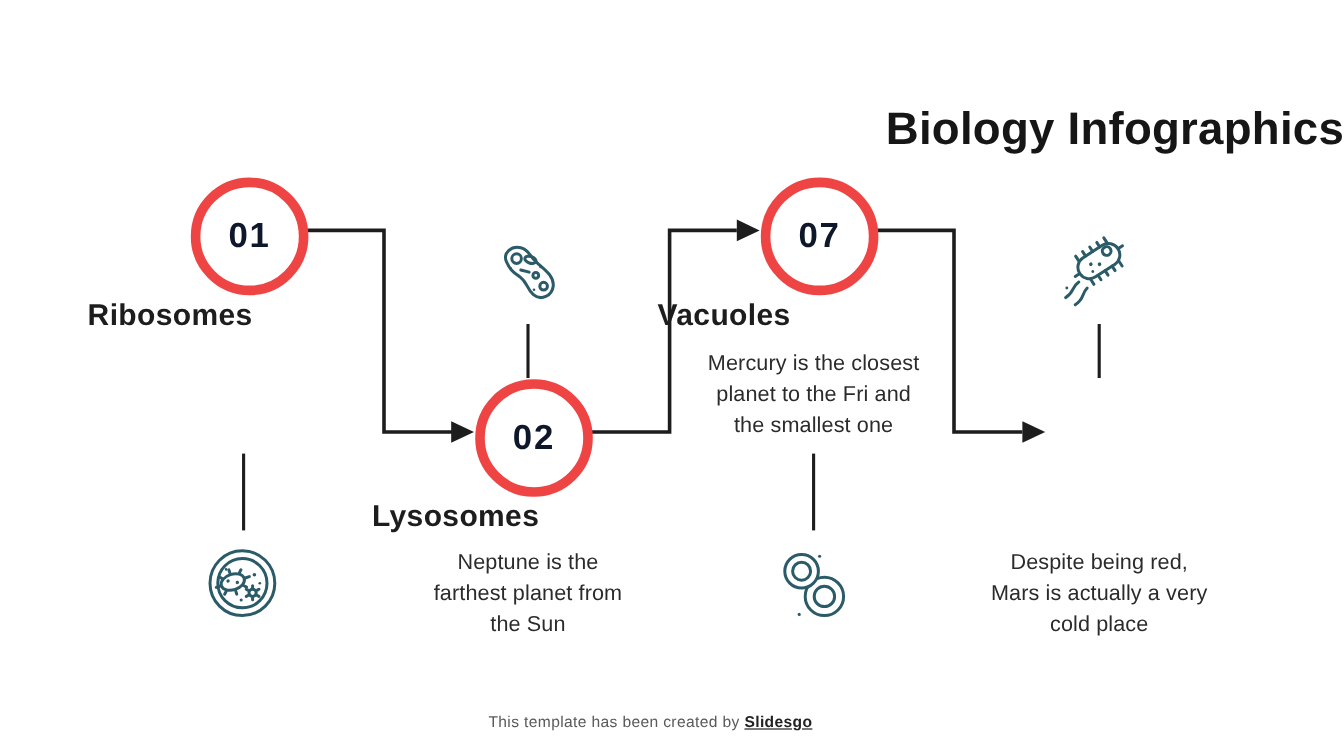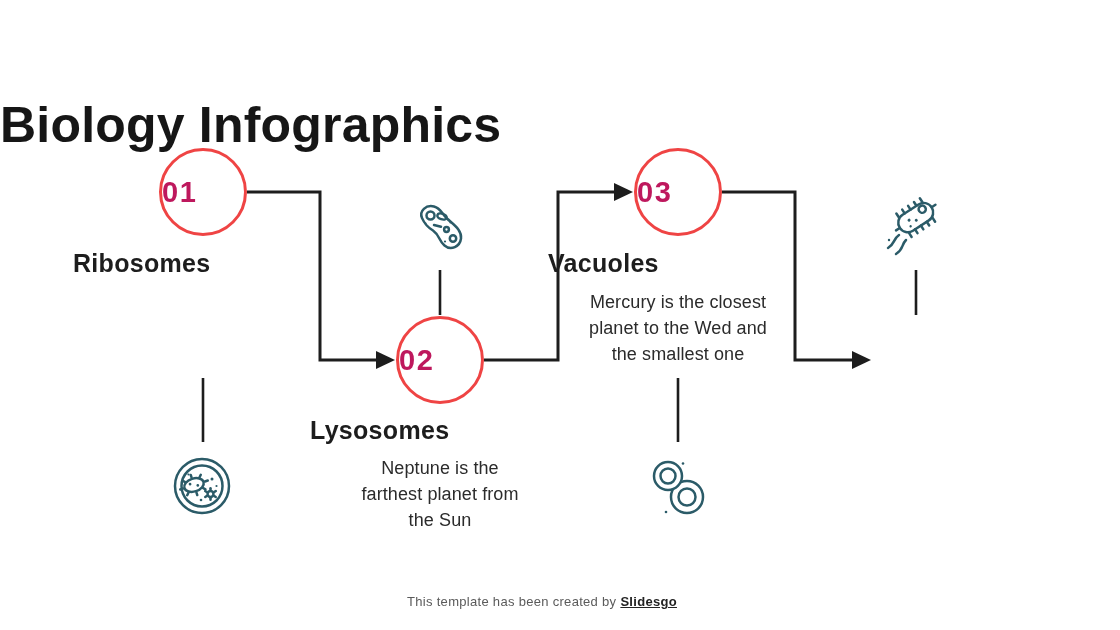--- a/index.html
+++ b/index.html
@@ -1,28 +1,28 @@
 <!DOCTYPE html>
 <html><head>
 <meta charset="utf-8">
 <style>
   html,body{margin:0;padding:0;background:#e8e8e8;}
   .slide{
     position:relative;width:1120px;height:630px;background:#ffffff;
     overflow:hidden;font-family:"Liberation Sans",sans-serif;
   }
   .slide-title{
-    position:absolute;left:0;top:62px;width:1120px;text-align:left;
-    font-size:50px;font-weight:700;color:#161616;letter-spacing:0.2px;
+    position:absolute;left:0;top:62px;width:1120px;text-align:right;
+    font-size:38px;font-weight:700;color:#161616;letter-spacing:0.2px;
   }
   .connectors{position:absolute;left:0;top:0;z-index:1;}
   .num-circle{
-    position:absolute;width:82px;height:82px;border:3px solid #ef4444;border-radius:50%;
-    background:#ffffff;display:flex;align-items:center;
-    font-size:29px;font-weight:700;color:#be185d;letter-spacing:1.5px;z-index:2;
+    position:absolute;width:82px;height:82px;border:8px solid #ef4444;border-radius:50%;
+    background:#ffffff;display:flex;align-items:center;justify-content:center;
+    font-size:29px;font-weight:700;color:#0f172a;letter-spacing:1.5px;z-index:2;
   }
   .c1{left:159px;top:148px;}
   .c2{left:396px;top:316px;}
   .c3{left:634px;top:148px;}
   .c4{left:872px;top:316px;}
   .sec-title{
     position:absolute;width:260px;
     font-size:25px;font-weight:700;color:#1d1d1d;letter-spacing:0.3px;z-index:2;
   }
   .t1{left:73px;top:249px;}
@@ -77,33 +77,36 @@
     </g>
   </svg>
 
   <div class="num-circle c1">
     <span>01</span>
   </div>
   <div class="num-circle c2">
     <span>02</span>
   </div>
   <div class="num-circle c3">
-    <span>03</span>
+    <span>07</span>
   </div>
 
   <div class="sec-title t1">Ribosomes</div>
   <div class="sec-title t2">Lysosomes</div>
   <div class="sec-title t3">Vacuoles</div>
 
   <div class="sec-desc d2">Neptune is the
 farthest planet from
 the Sun</div>
   <div class="sec-desc d3">Mercury is the closest
-planet to the Wed and
+planet to the Fri and
 the smallest one</div>
+  <div class="sec-desc d4">Despite being red,
+Mars is actually a very
+cold place</div>
 
   <svg class="icon i1" width="60" height="60" viewBox="0 0 60 60">
     <circle class="ic" cx="30" cy="30" r="27"></circle>
     <circle class="ic" cx="30" cy="30" r="20.5" stroke-width="2.2"></circle>
     <g transform="rotate(-18 22 29)">
       <ellipse class="ic" cx="22" cy="29" rx="10" ry="6.5" stroke-width="2.2"></ellipse>
       <g class="ic" stroke-width="1.8">
         <line x1="10.5" y1="29" x2="7.5" y2="29"></line>
         <line x1="33.5" y1="29" x2="36.5" y2="29"></line>
         <line x1="22" y1="21" x2="22" y2="18.4"></line>

